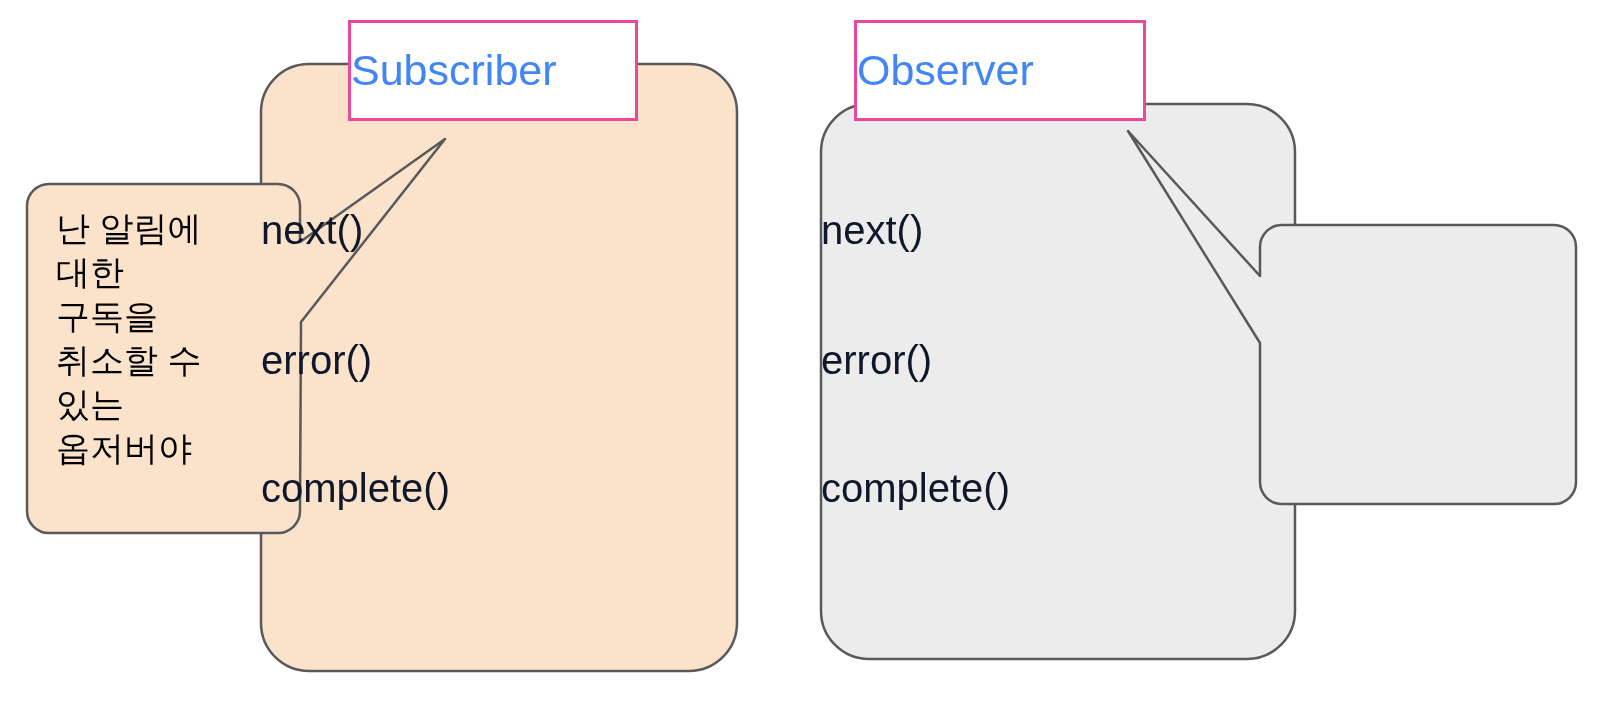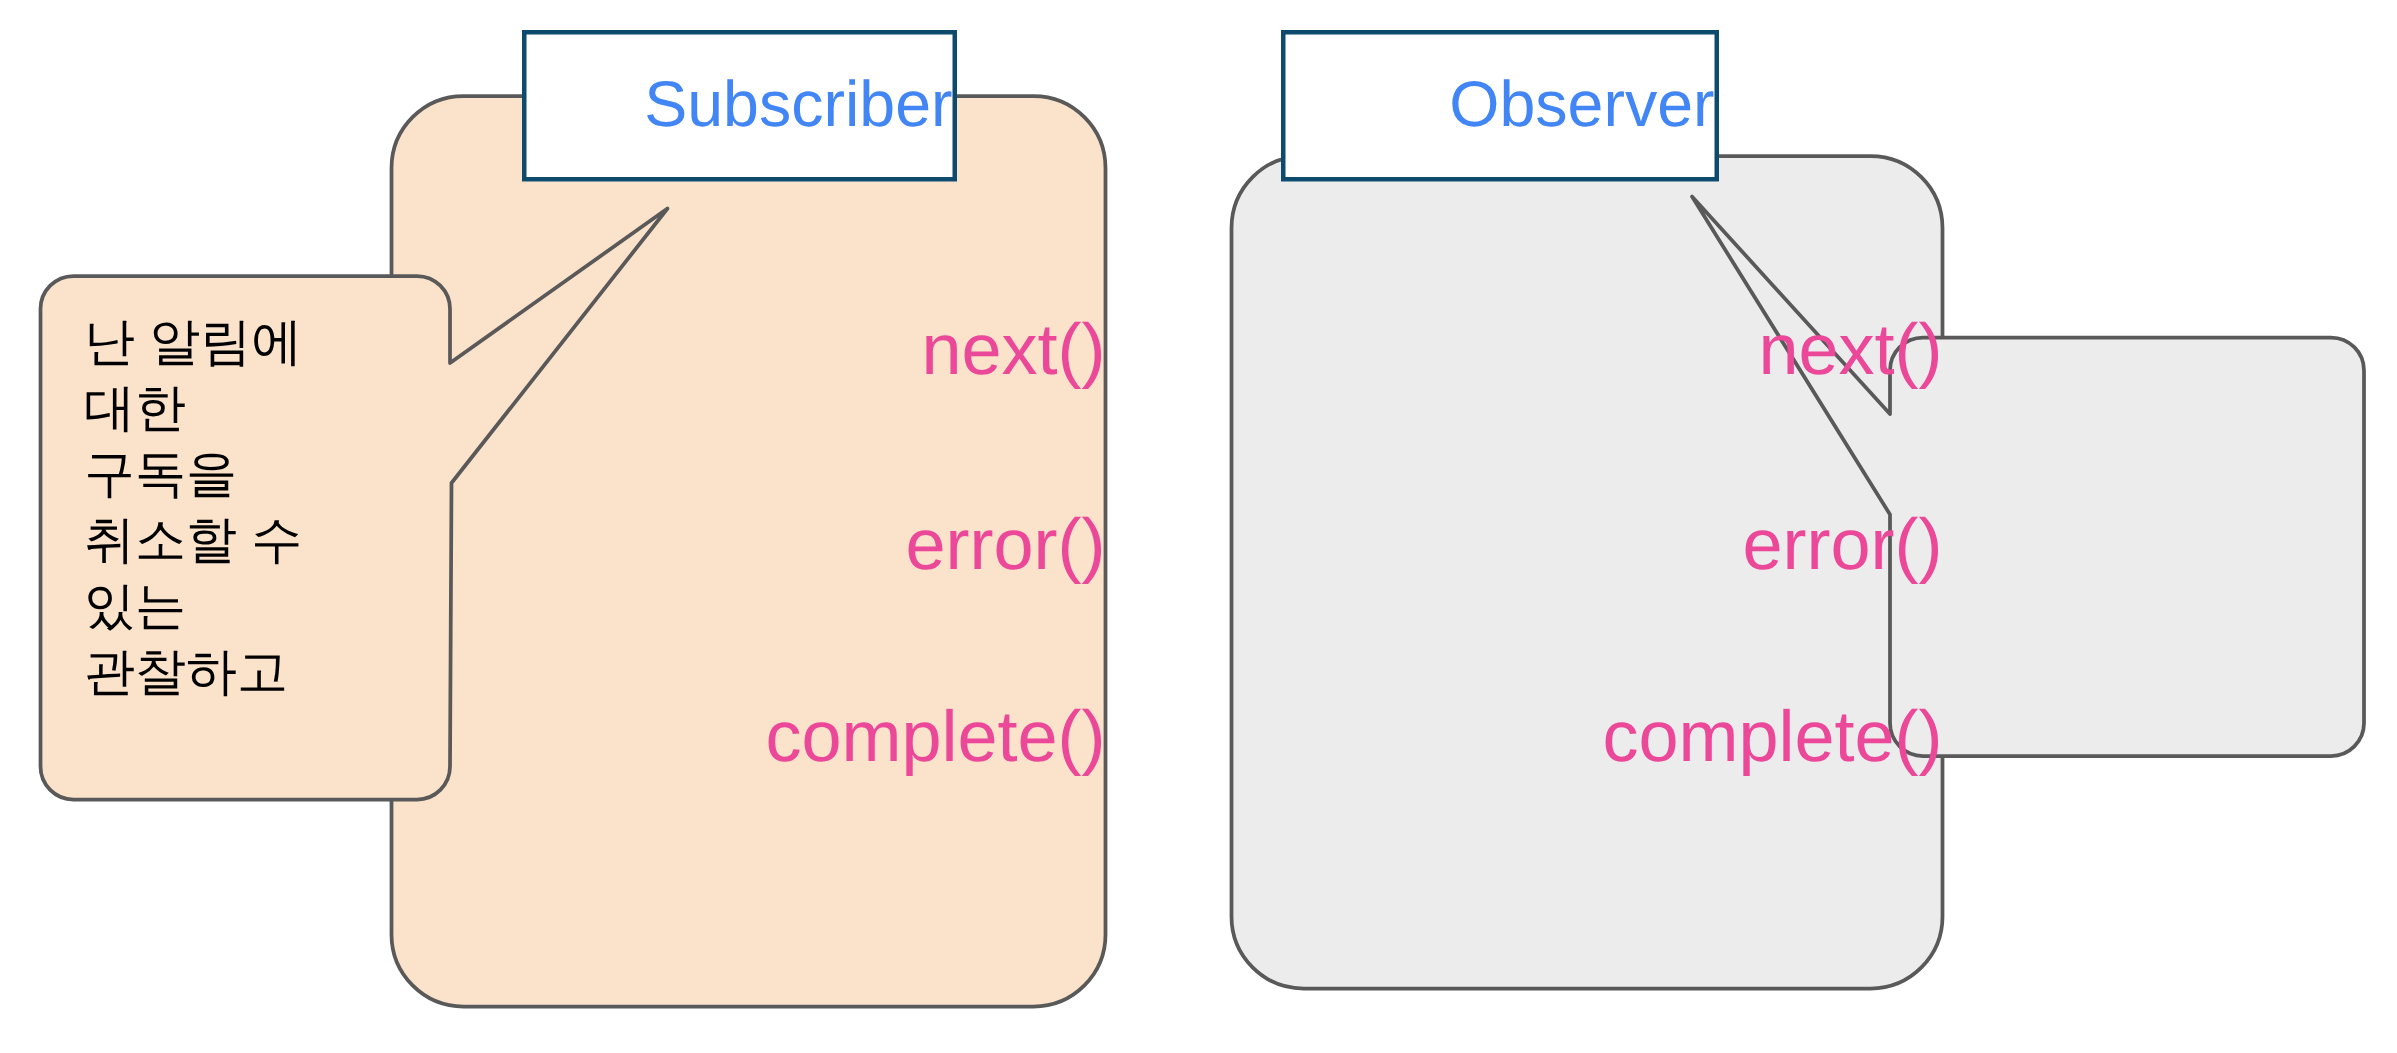--- a/index.html
+++ b/index.html
@@ -20,39 +20,39 @@
   #scene {
     position: absolute;
     left: 0;
     top: 0;
     width: 1598px;
     height: 702px;
   }
   .card-label-box {
     position: absolute;
     background: #ffffff;
-    border: 3px solid #0c4a6e;
+    border: 3px solid #ec4899;
     box-sizing: border-box;
     display: flex;
     align-items: center;
-    justify-content: flex-end;
+    justify-content: flex-start;
   }
   .card-label-text {
     color: #4285f4;
     font-size: 43px;
     line-height: 1;
     white-space: nowrap;
     font-family: "Liberation Sans", sans-serif;
   }
   .method-label {
     position: absolute;
-    color: #ec4899;
-    font-size: 48px;
+    color: #0f172a;
+    font-size: 40px;
     line-height: 1;
-    text-align: right;
+    text-align: left;
     white-space: nowrap;
     font-family: "Liberation Sans", sans-serif;
   }
   .bubble-text {
     position: absolute;
     color: #000000;
     font-size: 34px;
     line-height: 44px;
     font-family: "Liberation Sans", sans-serif;
     white-space: pre;
@@ -110,16 +110,16 @@
 
   <div class="method-label" style="left:821px; top:210px; width:474px;">next()</div>
   <div class="method-label" style="left:821px; top:340px; width:474px;">error()</div>
   <div class="method-label" style="left:821px; top:468px; width:474px;">complete()</div>
 
   <div class="bubble-text" style="left:56px; top:206px; width:240px;">난 알림에
 대한
 구독을
 취소할 수
 있는
-관찰하고</div>
+옵저버야</div>
 
 
 </div>
 
 </body></html>

